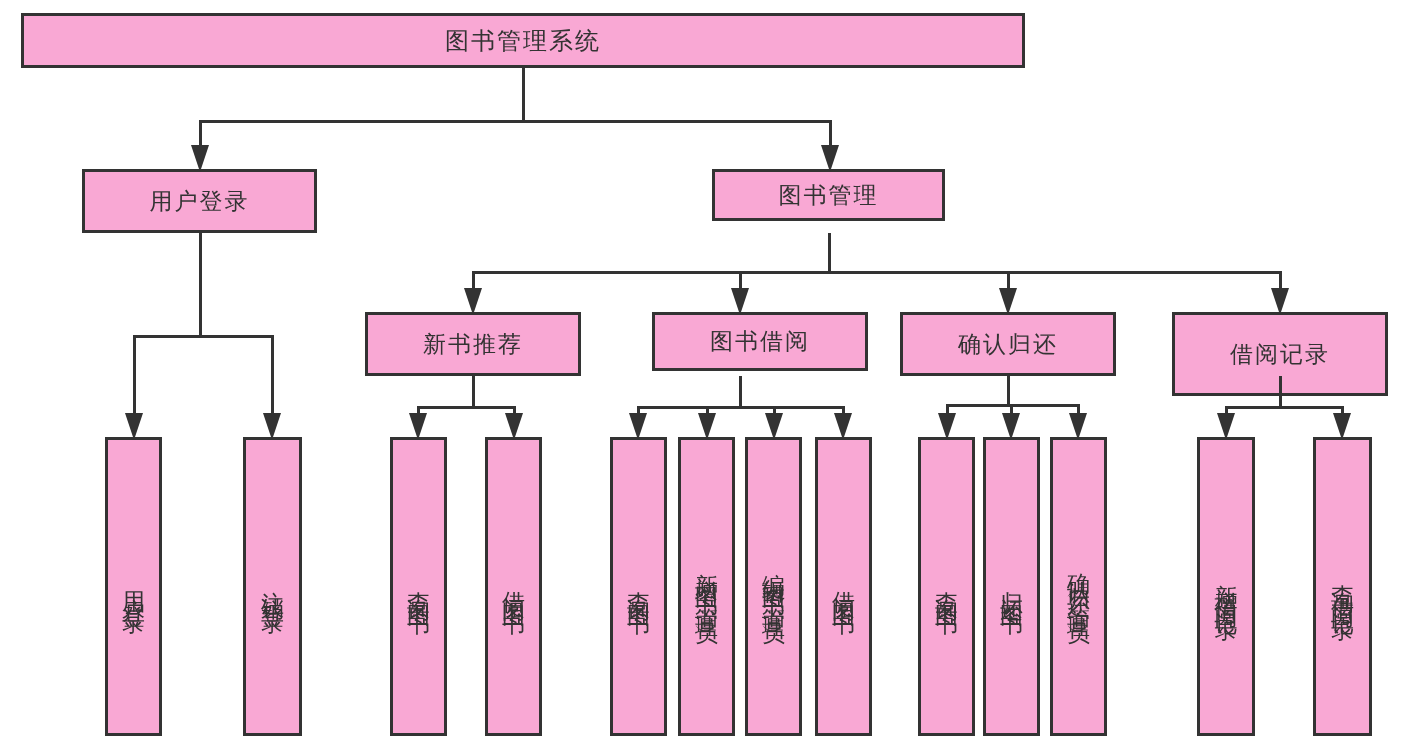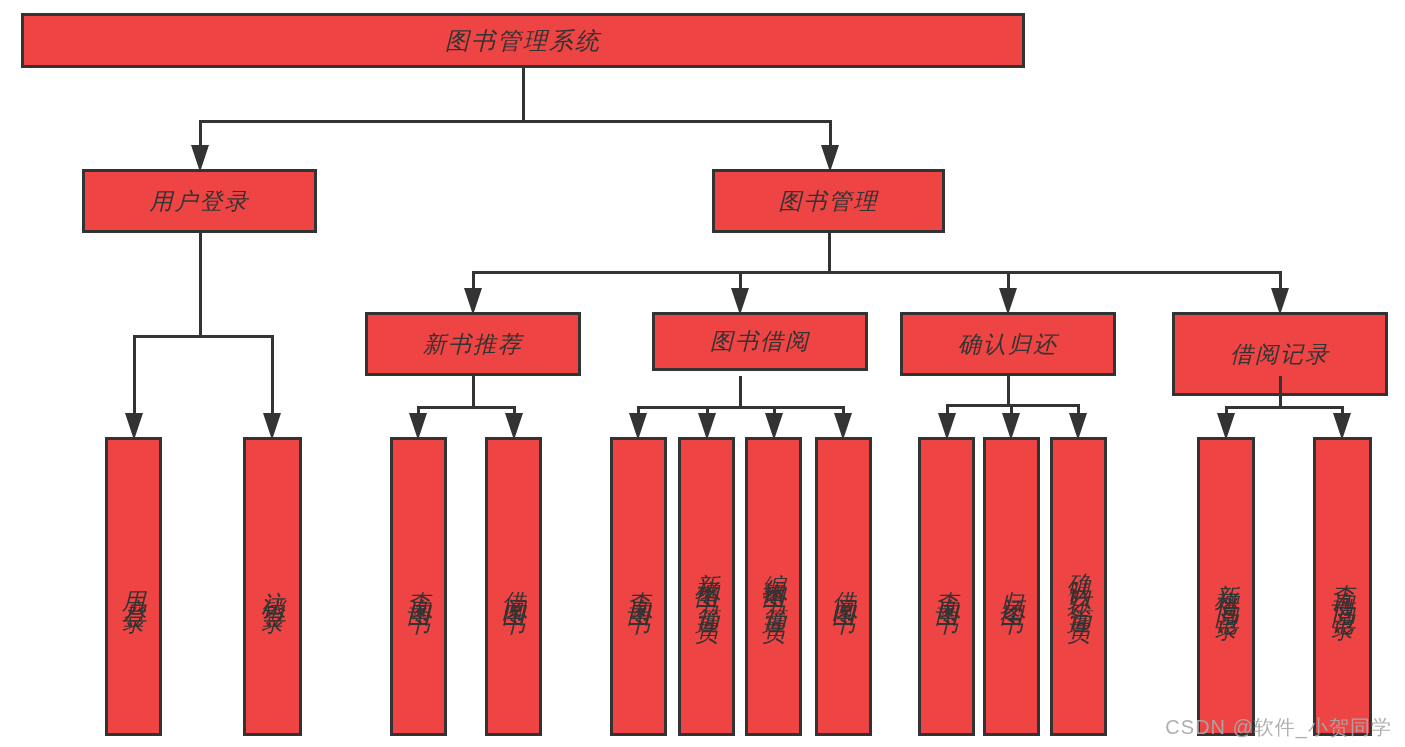--- a/index.html
+++ b/index.html
@@ -7,24 +7,23 @@
     position:relative;
     width:1405px; height:747px;
     background:var(--bg,#ffffff);
     font-family:"Liberation Sans","DejaVu Sans",sans-serif;
     overflow:hidden;
   }
   .node {
     position:absolute;
     box-sizing:border-box;
     border:3px solid var(--line,#333333);
-    background:#ef4444;
+    background:#f9a8d4;
     display:flex; align-items:center; justify-content:center;
     color:var(--text,#333333);
-    font-style:italic;
   }
   .node.h .lbl { font-size:23px; letter-spacing:2px; white-space:nowrap; line-height:1; }
   .node.root .lbl { font-size:24px; }
   .node.v .lbl {
     writing-mode:vertical-rl;
     text-orientation:mixed;
     font-size:23px;
     letter-spacing:7px;
     line-height:1;
   }
@@ -44,28 +43,27 @@
     color:var(--wm,#a9a9a9);
     opacity:.92;
     z-index:5;
     white-space:nowrap;
   }
 </style>
 </head>
 <body>
 
 <div class="canvas" id="diagram-canvas">
-  <div class="watermark">CSDN @软件_小贺同学</div>
 <div class="node h root" style="left: 21px; top: 13px; width: 1004px; height: 55px;">
       <span class="lbl">图书管理系统</span>
     </div>
     <div class="node h" style="left: 82px; top: 169px; width: 235px; height: 64px;">
       <span class="lbl">用户登录</span>
     </div>
-    <div class="node h" style="left: 712px; top: 169px; width: 233px; height: 64px;">
+    <div class="node h" style="left: 712px; top: 169px; width: 233px; height: 52px;">
       <span class="lbl">图书管理</span>
     </div>
     <div class="node h" style="left: 365px; top: 312px; width: 216px; height: 64px;">
       <span class="lbl">新书推荐</span>
     </div>
     <div class="node h" style="left: 652px; top: 312px; width: 216px; height: 59px;">
       <span class="lbl">图书借阅</span>
     </div>
     <div class="node h" style="left: 900px; top: 312px; width: 216px; height: 64px;">
       <span class="lbl">确认归还</span>

